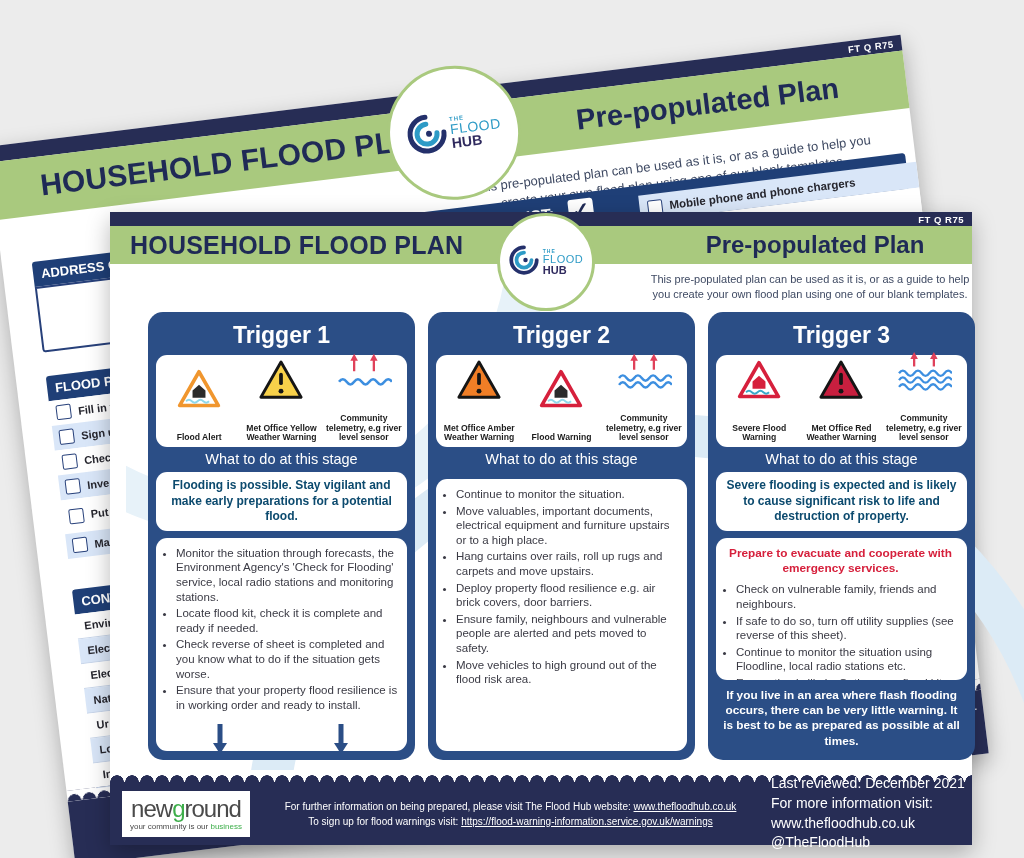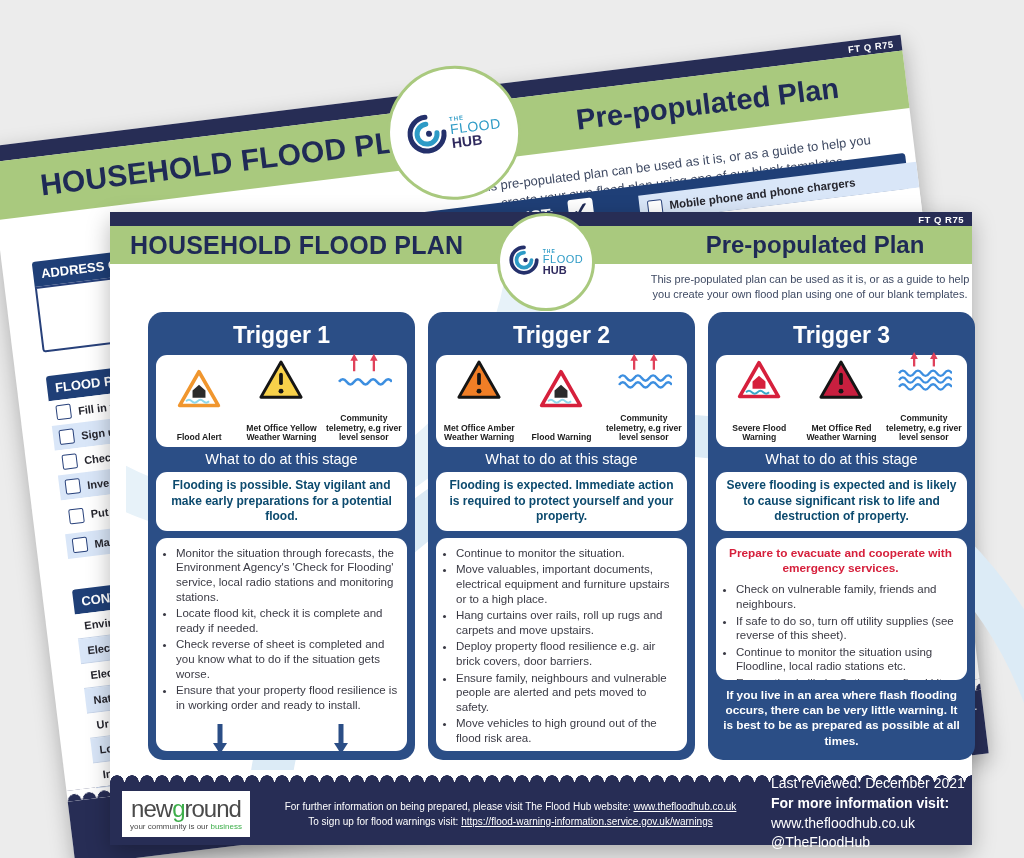--- a/index.html
+++ b/index.html
@@ -91,21 +91,21 @@
     display:flex;align-items:center;color:#fff;}
   .ng-box{background:#fff;width:128px;height:46px;margin-left:12px;display:flex;flex-direction:column;
     align-items:center;justify-content:center;line-height:1;}
   .ng-word{font-size:24px;color:#4a4a4a;letter-spacing:-1px;}
   .ng-word .g{color:#3dae4a;}
   .ng-tag{font-size:8px;color:#4a4a4a;margin-top:2px;}
   .ng-tag .g{color:#3dae4a;}
   .fp-foot-center{flex:1;text-align:center;font-size:10px;line-height:1.5;}
   .fp-foot-right{width:195px;font-size:14px;line-height:1.4;text-align:left;margin-right:6px;}
   .u{text-decoration:underline;}
-  .b{font-weight:bold;}
+  .b{font-weight:normal;}
 </style>
 </head>
 <body>
 
 <div class="canvas">
 
   <div class="back-page page">
     <div class="topbar bp-topbar">
       <span class="tag">FT Q R75</span>
     </div>
@@ -324,21 +324,20 @@
                       <polygon points="45,10 55,10 50,1" stroke="none"></polygon>
                   </g>
                   <path d="M4 33 q5 -7 10 0 t10 0 t10 0 t10 0 t10 0 t10 0 t10 0" stroke="#3d8fe0" stroke-width="3.2" fill="none"></path>
                   <path d="M4 42 q5 -7 10 0 t10 0 t10 0 t10 0 t10 0 t10 0 t10 0" stroke="#3d8fe0" stroke-width="3.2" fill="none"></path>
                 </svg>
               </span>
               <span class="icon-caption">Community telemetry, e.g river level sensor</span>
             </div>
           </div>
           <div class="stage">What to do at this stage</div>
-          <div class="statement">Flooding is expected. Immediate action is required to protect yourself and your property.</div>
           <div class="main-box">
             <ul class="blist">
               <li>Continue to monitor the situation.</li>
               <li>Move valuables, important documents, electrical equipment and furniture upstairs or to a high place.</li>
               <li>Hang curtains over rails, roll up rugs and carpets and move upstairs.</li>
               <li>Deploy property flood resilience e.g. air brick covers, door barriers.</li>
               <li>Ensure family, neighbours and vulnerable people are alerted and pets moved to safety.</li>
               <li>Move vehicles to high ground out of the flood risk area.</li>
             </ul>
           </div>

